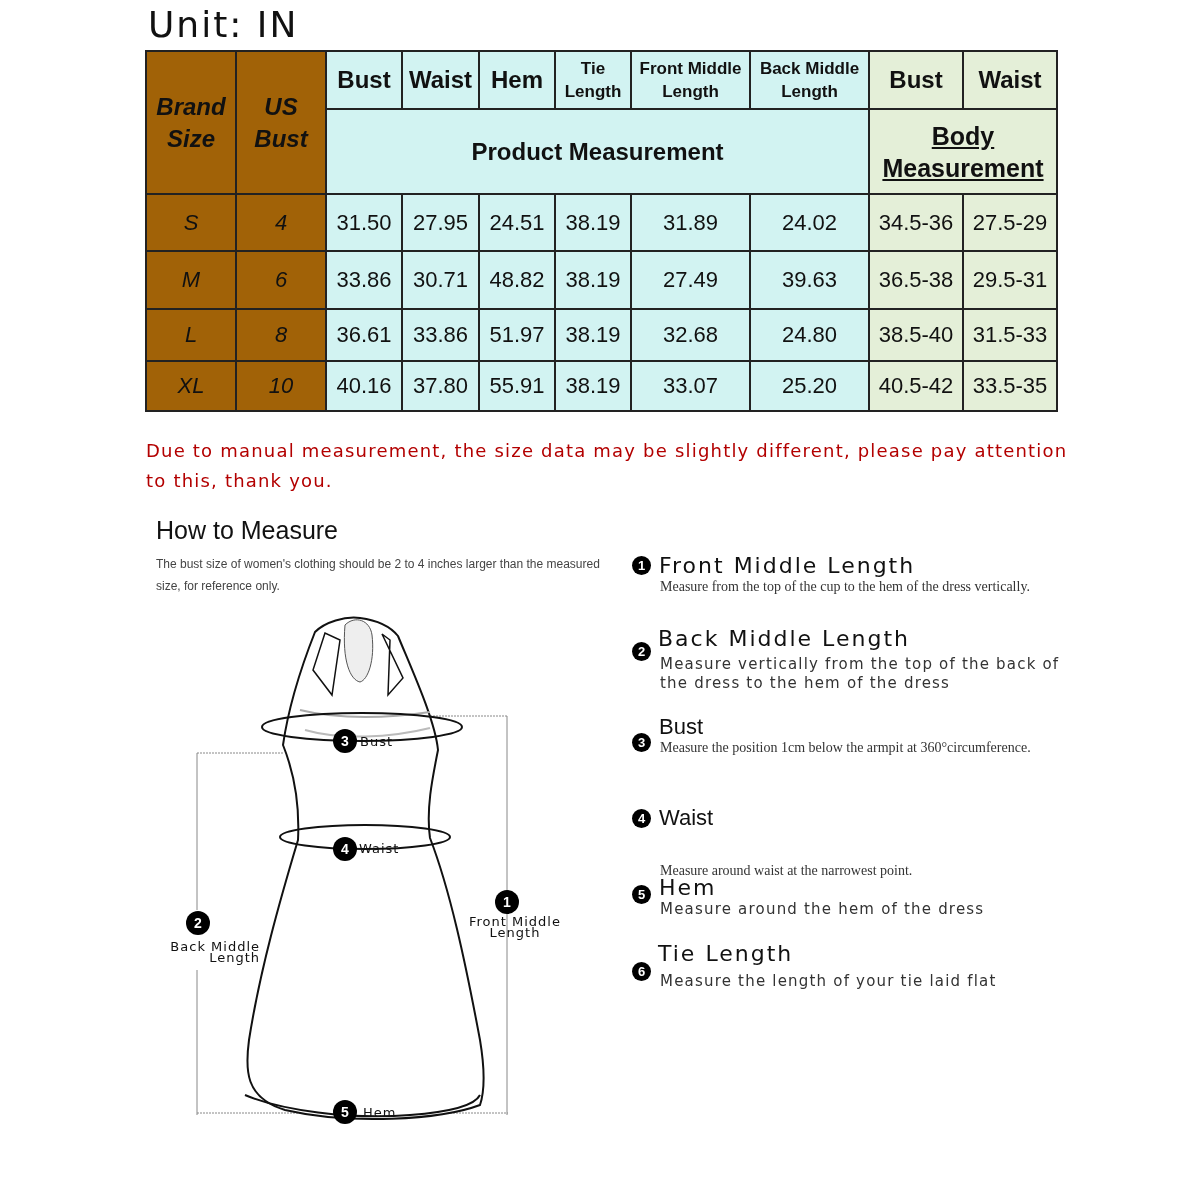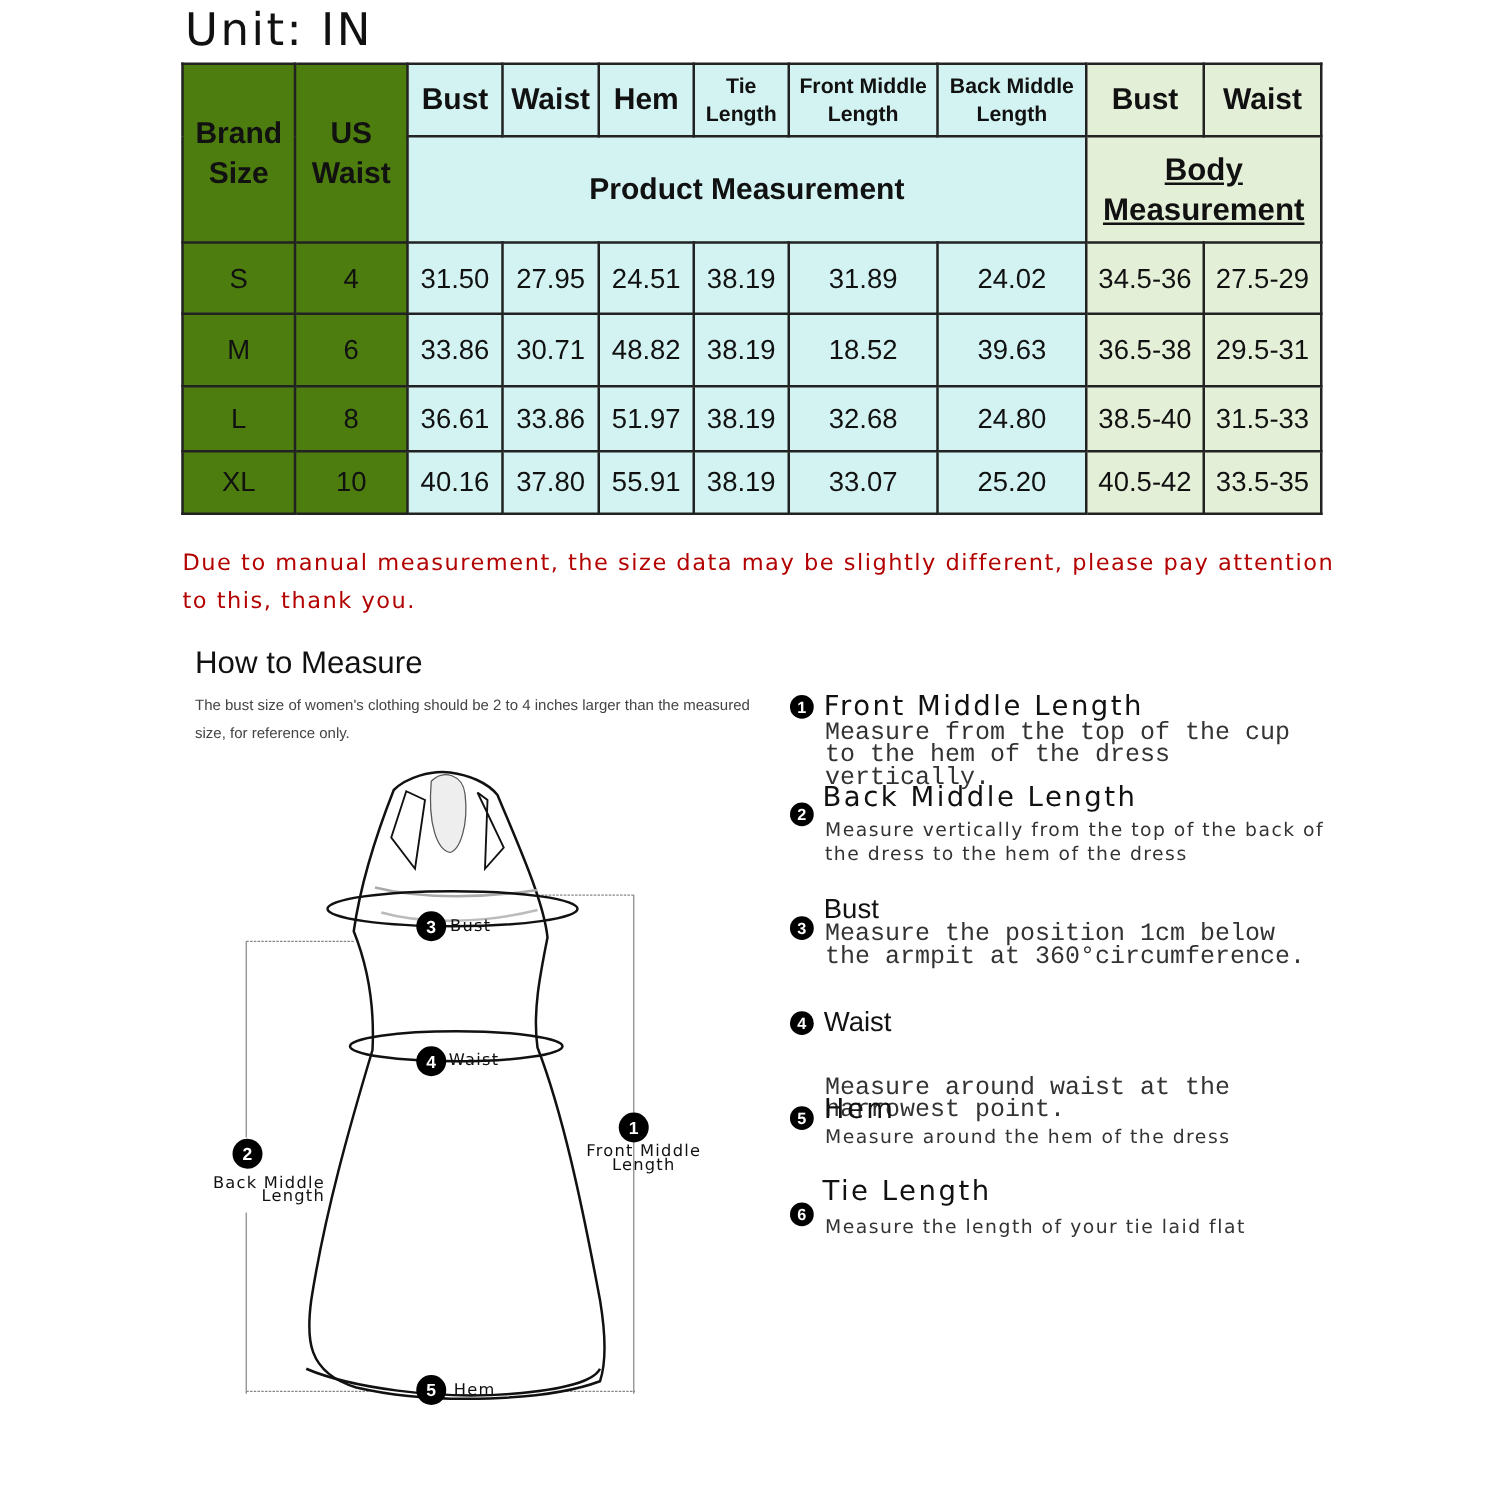--- a/index.html
+++ b/index.html
@@ -1,34 +1,34 @@
 <!DOCTYPE html>
 <html><head>
 <meta charset="utf-8">
 <style>
   html, body { margin:0; padding:0; background:#ffffff; }
   body { width:1200px; height:1200px; position:relative; overflow:hidden; font-family:"Liberation Sans", sans-serif; }
   .unit { position:absolute; left:148px; top:4px; font-family:"DejaVu Sans", sans-serif; font-size:36px; letter-spacing:2px; color:#111; }
   table.size { position:absolute; left:145px; top:50px; border-collapse:collapse; border:2px solid #222; table-layout:fixed; }
   table.size td { border:2px solid #222; text-align:center; vertical-align:middle; padding:0; color:#111; font-family:"Liberation Sans", sans-serif; }
-  .g { background:#4d7c0f; }
+  .g { background:#a16207;font-style:italic; }
   .c { background:#d2f3f2; }
   .y { background:#e4efd8; }
   .hb { font-weight:bold; font-size:24px; line-height:32px; }
   .hs { font-weight:bold; font-size:17px; line-height:23px; }
   .hm { font-weight:bold; font-size:24px; }
   .hb2 { font-weight:bold; font-size:25px; line-height:32px;text-decoration:underline; }
   .v { font-size:22px; }
   .note { position:absolute; left:146px; top:436px; width:930px; color:#b30000; font-family:"DejaVu Sans", sans-serif; font-size:18px; line-height:30px; letter-spacing:1.2px; }
   .htm-title { position:absolute; left:156px; top:516px; font-family:"Liberation Sans", sans-serif; font-weight:normal; font-size:25px; color:#111; }
   .htm-sub { position:absolute; left:156px; top:553px; width:460px; font-family:"Liberation Sans", sans-serif; font-size:12px; line-height:22px; color:#444; }
   .step { position:absolute; left:632px; }
   .step .num { position:absolute; left:0; width:19px; height:19px; border-radius:50%; background:#000; color:#fff; font-family:"Liberation Sans", sans-serif; font-weight:bold; font-size:13px; line-height:19px; text-align:center; }
   .step .t { position:absolute; left:27px; white-space:nowrap; color:#111; font-family:"DejaVu Sans", sans-serif; font-size:22px; letter-spacing:2px; }
-  .step .d { position:absolute; left:28px; width:400px; color:#333; font-family:Liberation Mono, monospace; font-size:20px; line-height:18px; }
+  .step .d { position:absolute; left:28px; width:400px; color:#333; font-family:Liberation Serif, serif; font-size:14px; line-height:18px; }
   .step .d.wide { letter-spacing:1.2px; font-family:"DejaVu Sans", sans-serif; font-size:15px; line-height:19px; }
   .diagram { position:absolute; left:150px; top:600px; width:430px; height:530px; }
   .dlabel { position:absolute; font-family:"DejaVu Sans", sans-serif; font-size:13px; letter-spacing:1px; color:#111; text-align:center; line-height:11px; }
   .dnum { position:absolute; width:24px; height:24px; border-radius:50%; background:#000; color:#fff; font-family:"Liberation Sans", sans-serif; font-weight:bold; font-size:14px; line-height:24px; text-align:center; }
 </style>
 </head>
 <body>
 
 <div class="unit">Unit: IN</div>
 
@@ -41,21 +41,21 @@
       <col style="width:76px">
       <col style="width:76px">
       <col style="width:119px">
       <col style="width:119px">
       <col style="width:94px">
       <col style="width:94px">
   </colgroup>
   <tbody>
       <tr style="height:58px">
     <td class="g hb" rowspan="2">Brand Size</td>
-    <td class="g hb" rowspan="2">US Waist</td>
+    <td class="g hb" rowspan="2">US Bust</td>
     <td class="c hm">Bust</td>
     <td class="c hm">Waist</td>
     <td class="c hm">Hem</td>
     <td class="c hs">Tie Length</td>
     <td class="c hs">Front Middle Length</td>
     <td class="c hs">Back Middle Length</td>
     <td class="y hm">Bust</td>
     <td class="y hm">Waist</td>
   </tr>
   <tr style="height:85px">
@@ -74,21 +74,21 @@
     <td class="y v">34.5-36</td>
     <td class="y v">27.5-29</td>
   </tr>
   <tr style="height:58px">
     <td class="g v">M</td>
     <td class="g v">6</td>
     <td class="c v">33.86</td>
     <td class="c v">30.71</td>
     <td class="c v">48.82</td>
     <td class="c v">38.19</td>
-    <td class="c v">18.52</td>
+    <td class="c v">27.49</td>
     <td class="c v">39.63</td>
     <td class="y v">36.5-38</td>
     <td class="y v">29.5-31</td>
   </tr>
   <tr style="height:52px">
     <td class="g v">L</td>
     <td class="g v">8</td>
     <td class="c v">36.61</td>
     <td class="c v">33.86</td>
     <td class="c v">51.97</td>

